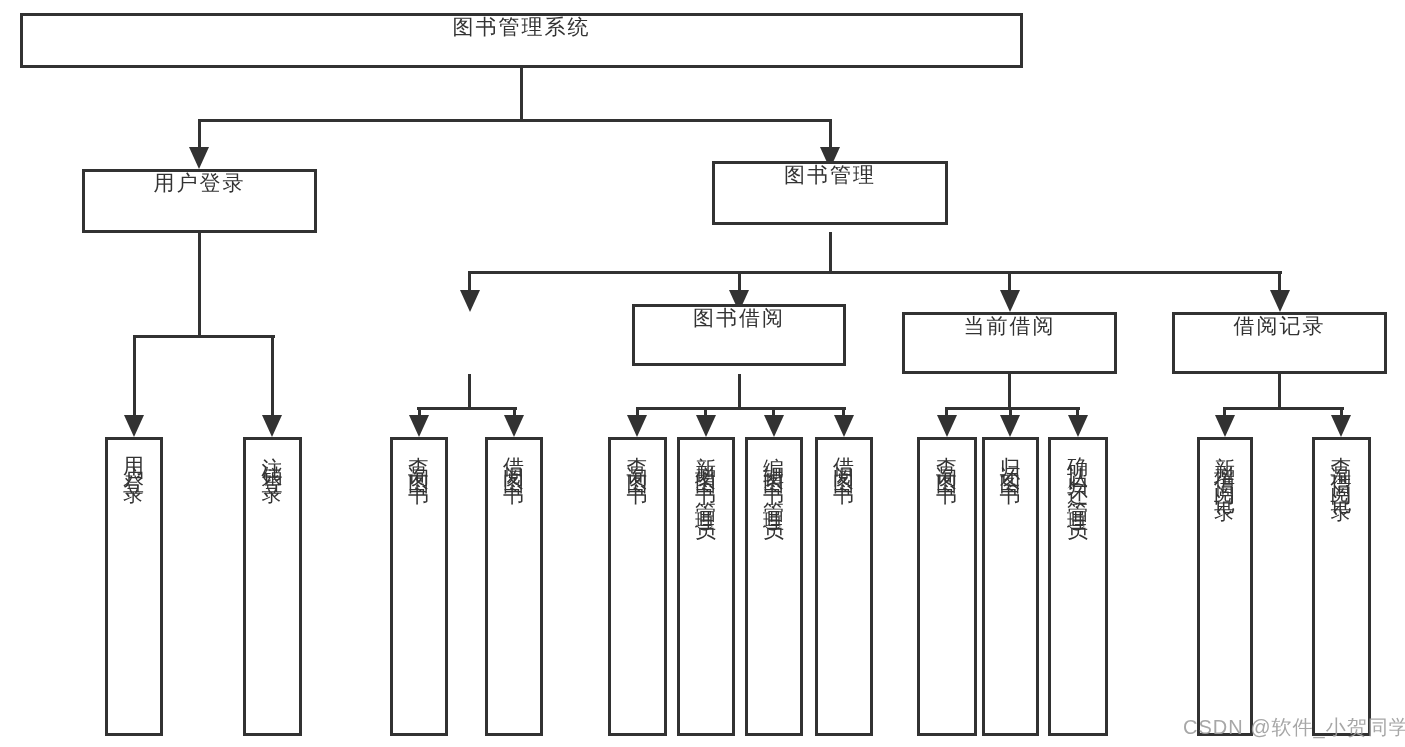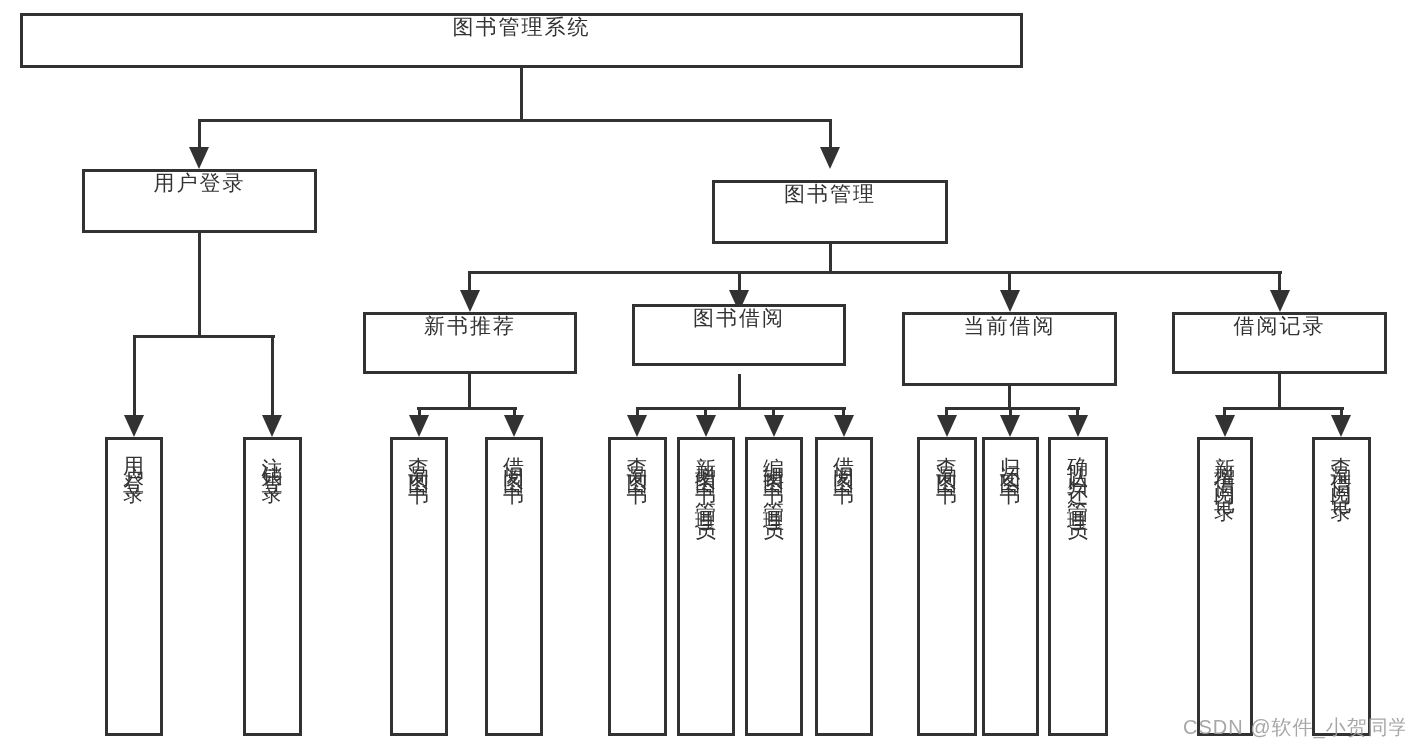--- a/index.html
+++ b/index.html
@@ -48,21 +48,21 @@
   <div class="vline" style="left:520px;top:68px;height:53px;"></div>
   <div class="hline" style="left:198px;top:119px;width:634px;"></div>
   <div class="vline" style="left:198px;top:119px;height:30px;"></div>
   <div class="arrow" style="left:189px;top:147px;"></div>
   <div class="vline" style="left:829px;top:119px;height:30px;"></div>
   <div class="arrow" style="left:820px;top:147px;"></div>
 
   <div class="node" style="left:82px;top:169px;width:235px;height:64px;">
     <span class="label">用户登录</span>
   </div>
-  <div class="node" style="left:712px;top:180px;width:236px;height:64px;">
+  <div class="node" style="left:712px;top:161px;width:236px;height:64px;">
     <span class="label">图书管理</span>
   </div>
 
   <div class="vline" style="left:198px;top:233px;height:104px;"></div>
   <div class="hline" style="left:133px;top:335px;width:142px;"></div>
   <div class="vline" style="left:133px;top:335px;height:82px;"></div>
   <div class="arrow" style="left:124px;top:415px;"></div>
   <div class="vline" style="left:271px;top:335px;height:82px;"></div>
   <div class="arrow" style="left:262px;top:415px;"></div>
 
@@ -70,27 +70,24 @@
   <div class="hline" style="left:469px;top:271px;width:813px;"></div>
   <div class="vline" style="left:468px;top:271px;height:21px;"></div>
   <div class="arrow" style="left:460px;top:290px;"></div>
   <div class="vline" style="left:738px;top:271px;height:21px;"></div>
   <div class="arrow" style="left:729px;top:290px;"></div>
   <div class="vline" style="left:1008px;top:271px;height:21px;"></div>
   <div class="arrow" style="left:1000px;top:290px;"></div>
   <div class="vline" style="left:1278px;top:271px;height:21px;"></div>
   <div class="arrow" style="left:1270px;top:290px;"></div>
 
-  <div class="node" style="left:363px;top:312px;width:214px;height:62px;">
-    <span class="label">新书推荐</span>
-  </div>
   <div class="node" style="left:632px;top:304px;width:214px;height:62px;">
     <span class="label">图书借阅</span>
   </div>
-  <div class="node" style="left:902px;top:312px;width:215px;height:74px;">
+  <div class="node" style="left:902px;top:312px;width:215px;height:62px;">
     <span class="label">当前借阅</span>
   </div>
   <div class="node" style="left:1172px;top:312px;width:215px;height:62px;">
     <span class="label">借阅记录</span>
   </div>
 
   <div class="vline" style="left:468px;top:374px;height:36px;"></div>
   <div class="hline" style="left:417px;top:407px;width:100px;"></div>
   <div class="vline" style="left:418px;top:407px;height:10px;"></div>
   <div class="arrow" style="left:409px;top:415px;"></div>

